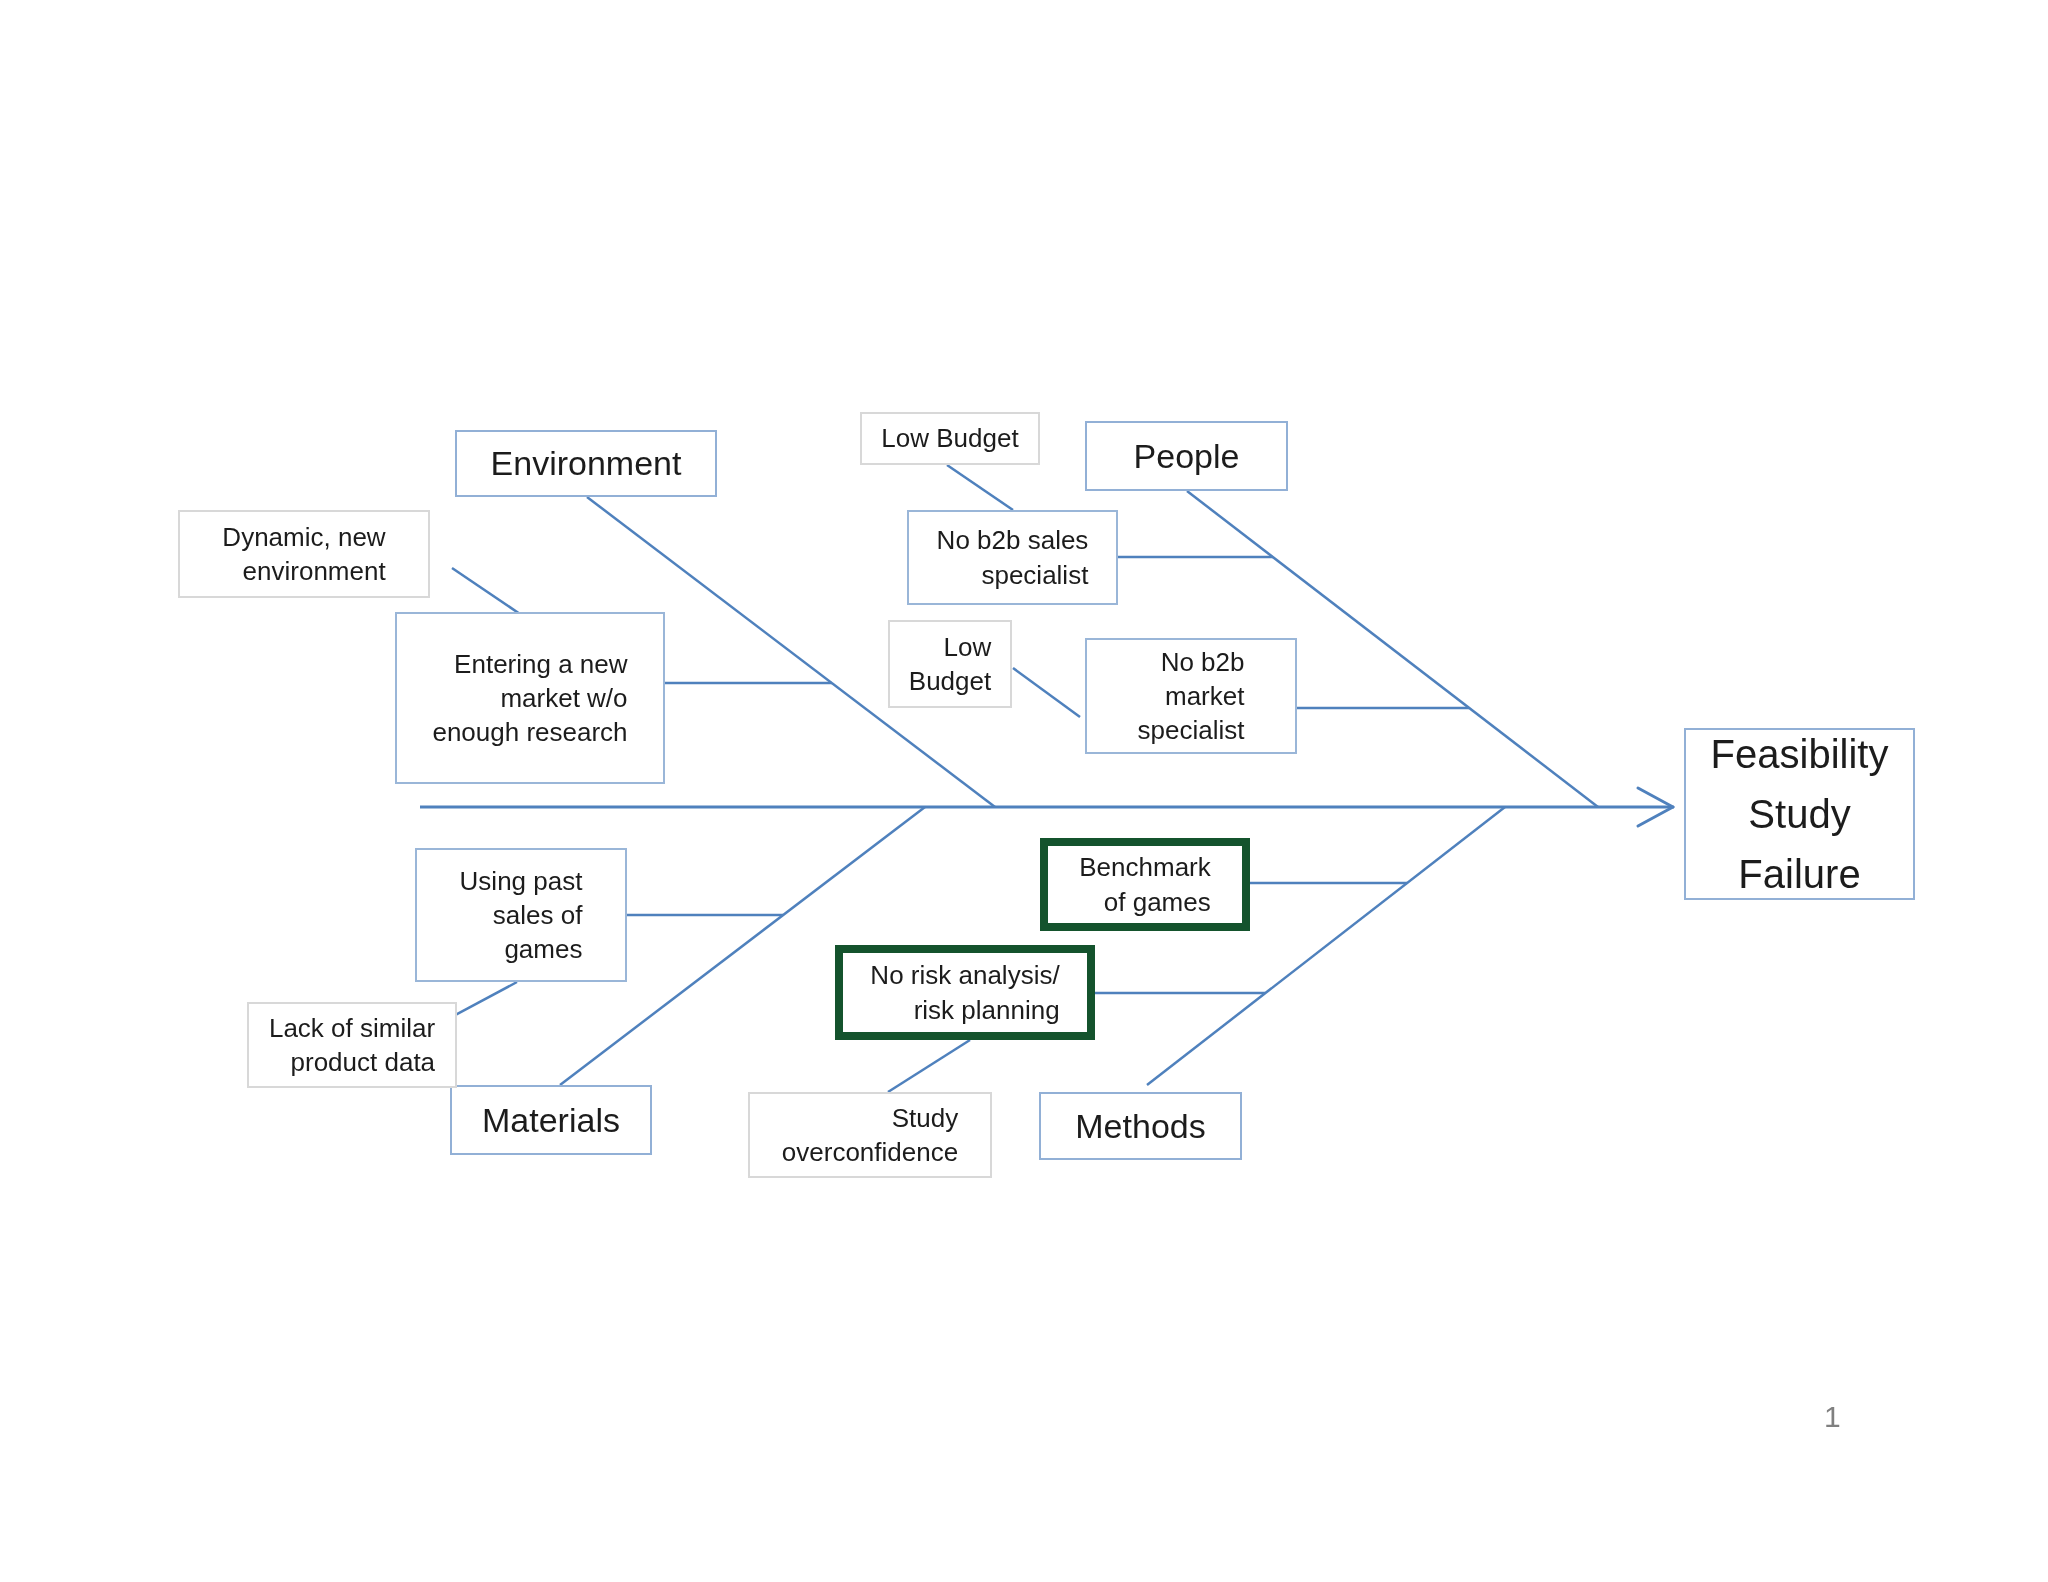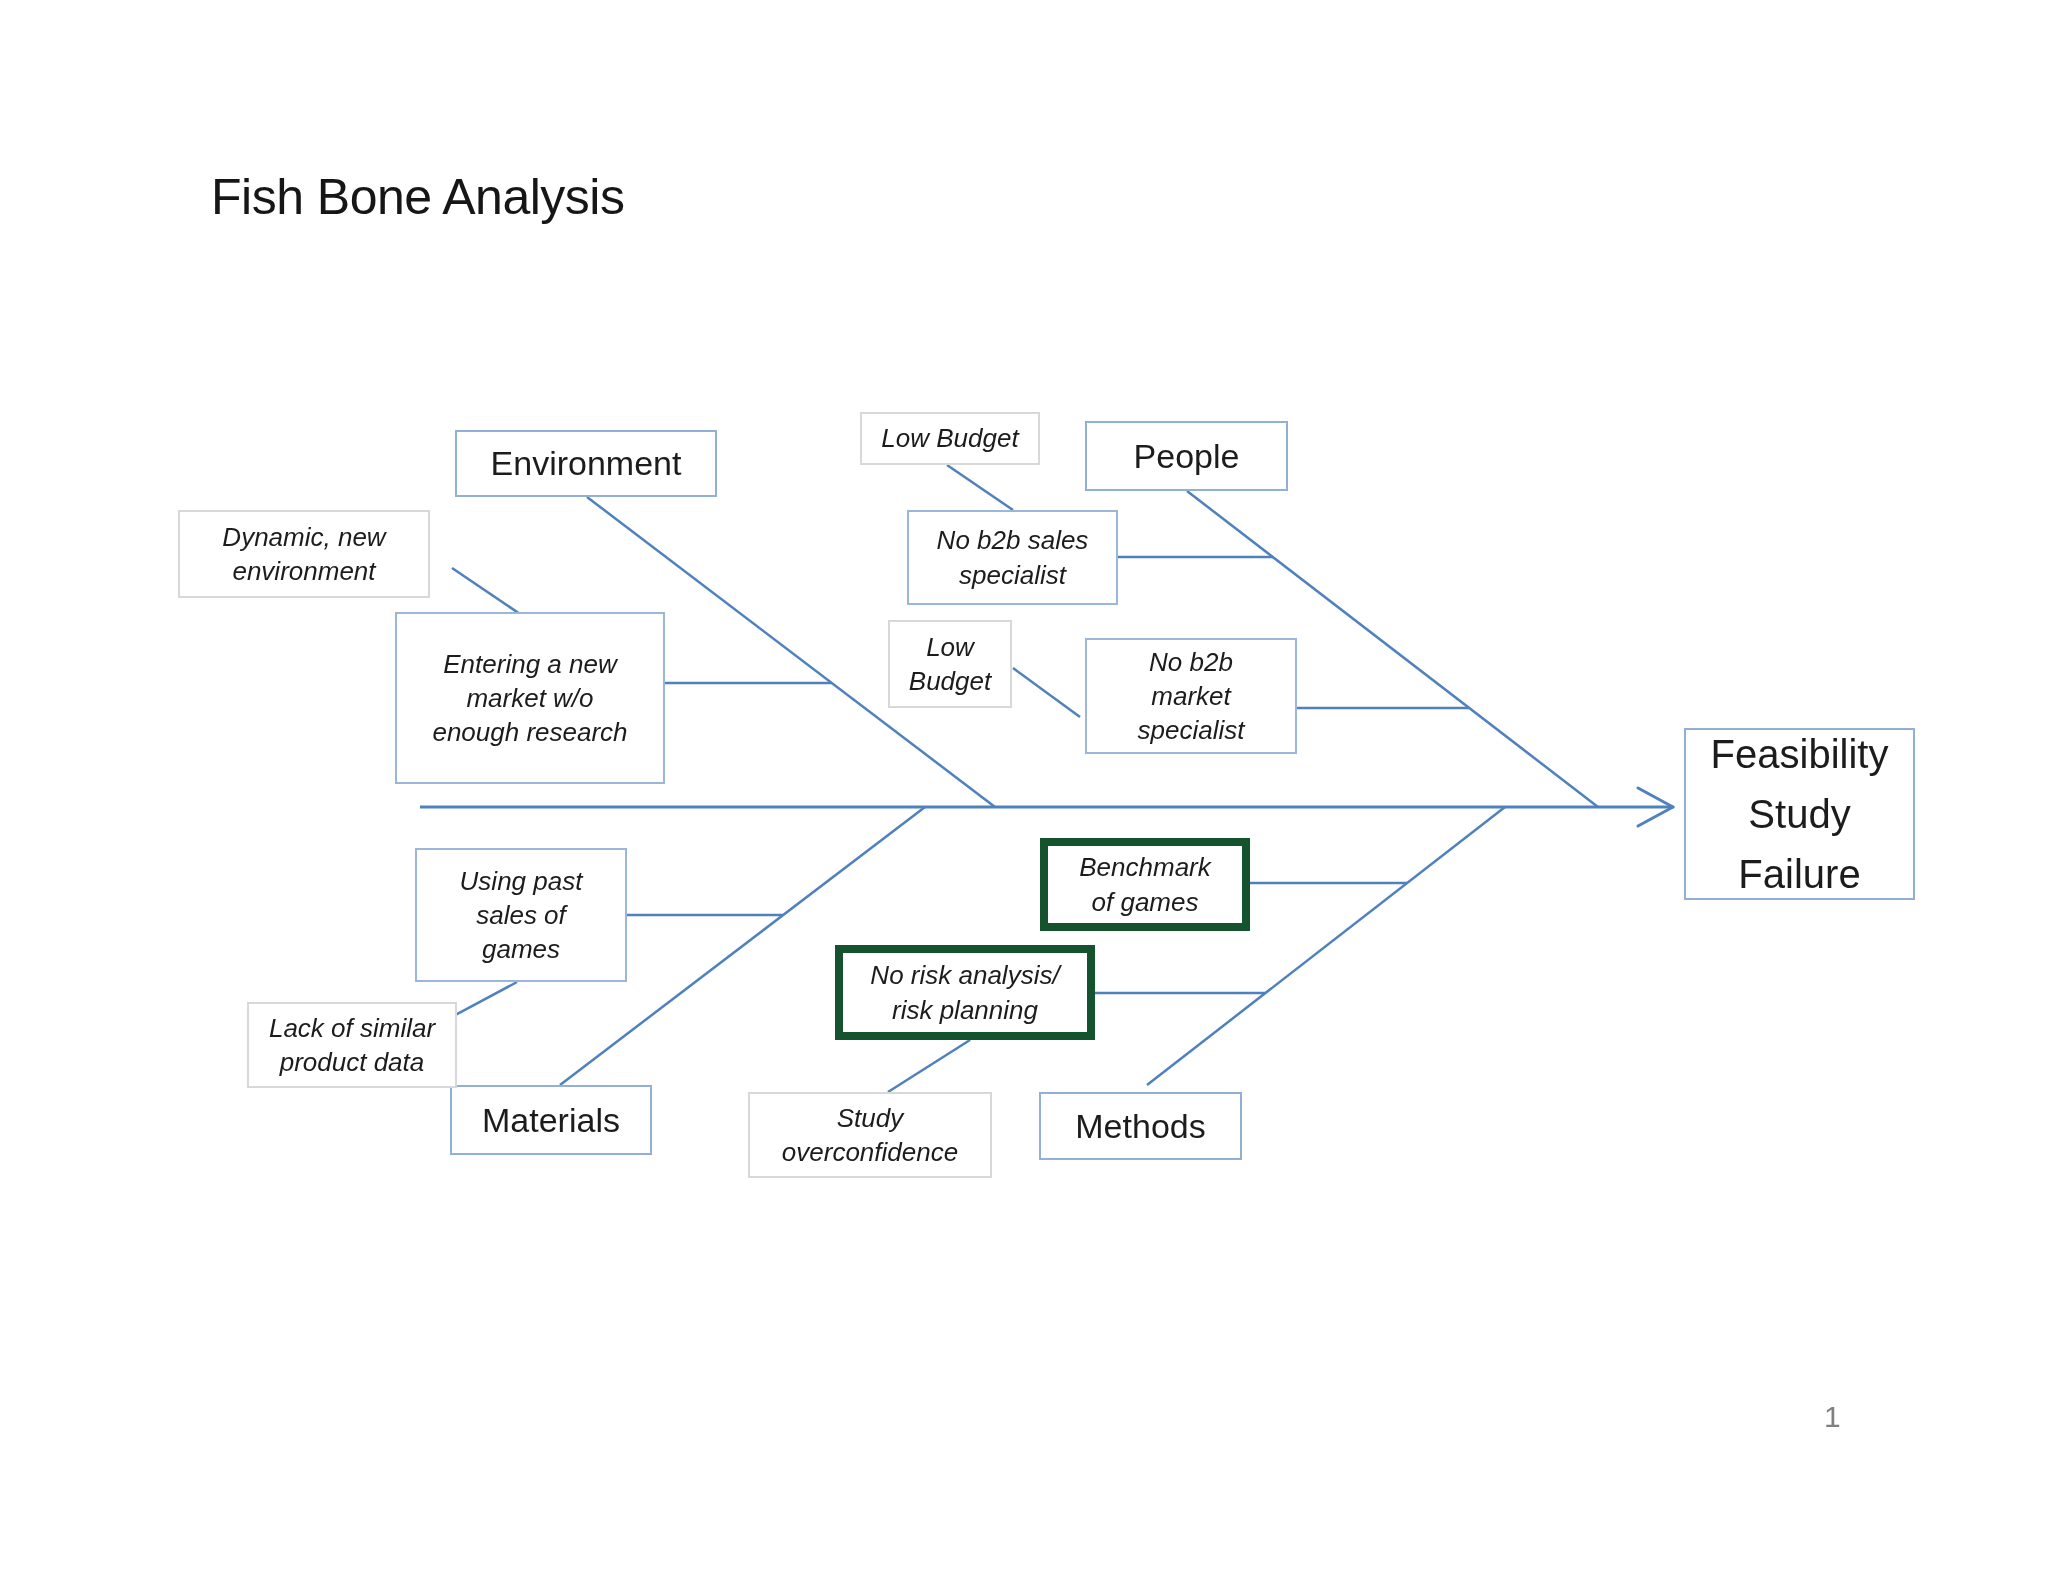--- a/index.html
+++ b/index.html
@@ -12,21 +12,21 @@
     position:absolute;left:211px;top:168px;z-index:2;
     font-size:50px;letter-spacing:-0.5px;color:#161616;white-space:nowrap;
   }
   .box{
     position:absolute;z-index:2;background:#ffffff;box-sizing:border-box;
     display:flex;align-items:center;justify-content:center;
     text-align:center;white-space:pre-line;
   }
   .category{border:2px solid #92b0d6;font-size:34px;line-height:1.2;}
   .effect{border:2px solid #92b0d6;font-size:40px;line-height:1.5;}
-  .cause{font-style:italic;font-size:26px;line-height:1.32;}
+  .cause{font-size:26px;line-height:1.32;text-align:right;}
   .cause.blue{border:2px solid #9ab6d8;}
   .cause.bluegray{border:8px solid #14532d;}
   .cause.gray{border:2px solid #d8d8d8;}
   .page-number{
     position:absolute;left:1824px;top:1400px;z-index:2;
     font-size:30px;color:#808080;
   }
 </style>
 </head>
 <body>
@@ -50,21 +50,20 @@
     <line x1="1118" y1="557" x2="1273" y2="557" stroke="#4f81bd" stroke-width="2.5"></line>
     <line x1="1013" y1="668" x2="1080" y2="717" stroke="#4f81bd" stroke-width="2.5"></line>
     <line x1="1297" y1="708" x2="1469" y2="708" stroke="#4f81bd" stroke-width="2.5"></line>
     <line x1="418" y1="1035" x2="517" y2="982" stroke="#4f81bd" stroke-width="2.5"></line>
     <line x1="627" y1="915" x2="783" y2="915" stroke="#4f81bd" stroke-width="2.5"></line>
     <line x1="888" y1="1092" x2="970" y2="1040" stroke="#4f81bd" stroke-width="2.5"></line>
     <line x1="1095" y1="993" x2="1265" y2="993" stroke="#4f81bd" stroke-width="2.5"></line>
     <line x1="1250" y1="883" x2="1407" y2="883" stroke="#4f81bd" stroke-width="2.5"></line>
   </svg>
 
-  <div class="page-title">Fish Bone Analysis</div>
 
   <div class="box category" style="left:455px;top:430px;width:262px;height:67px;">Environment</div>
   <div class="box category" style="left:1085px;top:421px;width:203px;height:70px;">People</div>
   <div class="box category" style="left:450px;top:1085px;width:202px;height:70px;">Materials</div>
   <div class="box category" style="left:1039px;top:1092px;width:203px;height:68px;">Methods</div>
 
   <div class="box effect" style="left:1684px;top:728px;width:231px;height:172px;">Feasibility
 Study
 Failure</div>
 

